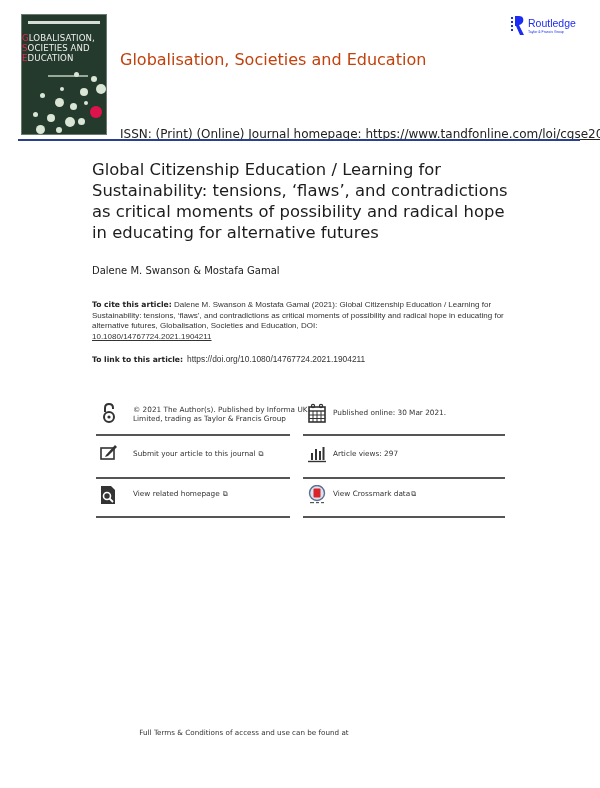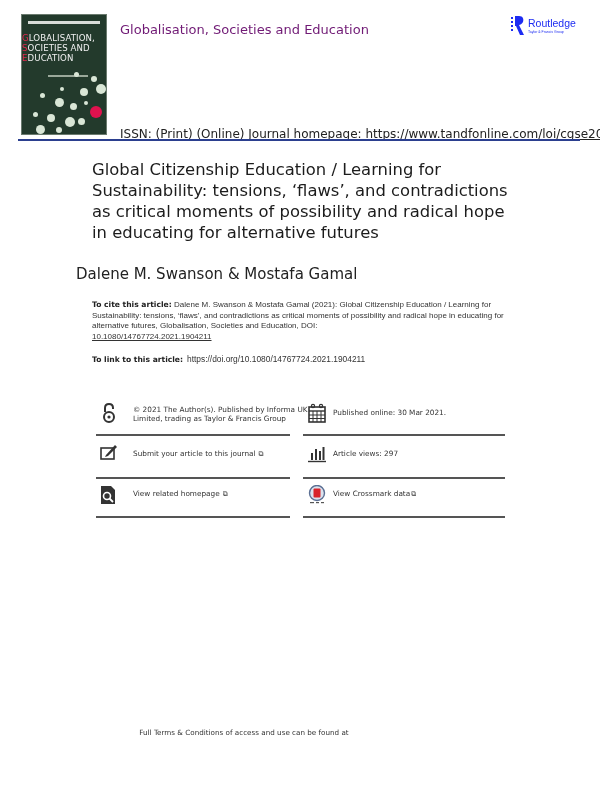--- a/index.html
+++ b/index.html
@@ -15,22 +15,22 @@
     .cover .ctitle {
       position: absolute; left: 0; top: 18px; width: 80px;
       font-family: "DejaVu Sans", sans-serif; font-size: 8.6px; line-height: 10px; color: #f0f0f0; letter-spacing: 0.1px;
     }
     .cover .ctitle .red { color: #e0294f; }
     .cover .dot { position: absolute; border-radius: 50%; background: #d9e6d6; }
     .cover .dot.pink { background: #e0124e; }
     .cover .tinytext { position: absolute; left: 26px; top: 60px; width: 40px; height: 2px; background: #9aa89a; }
 
     .journal-title {
-      position: absolute; left: 120px; top: 22px;
-      font-family: "DejaVu Sans", sans-serif; font-size: 13px; color: #701a75;
+      position: absolute; left: 120px; top: 50px;
+      font-family: "DejaVu Sans", sans-serif; font-size: 16px; color: #c2410c;
     }
     .publisher {
       position: absolute; left: 511px; top: 16px; width: 80px; height: 22px;
     }
     .publisher .r-mark { position: absolute; left: 0; top: 0; width: 14px; height: 20px; }
     .publisher .name {
       position: absolute; left: 17px; top: 1px; font-size: 10.5px; color: #1d2cf2;
       font-family: "Liberation Sans", sans-serif;
     }
     .publisher .sub {
@@ -47,21 +47,21 @@
       position: absolute; left: 18px; top: 139px; width: 562px; height: 2px; background: #2b3f8f;
     }
 
     
     .article-title {
       position: absolute; left: 92px; top: 159px; width: 430px;
       font-family: "DejaVu Sans", sans-serif; font-size: 16.4px; line-height: 21px; color: #1c1c1c;
     }
 
     .authors {
-      position: absolute; left: 76px; top: 265px; font-size: 15px; color: #222;
+      position: absolute; left: 92px; top: 265px; font-size: 10px; color: #222;
     }
 
     .cite {
       position: absolute; left: 92px; top: 300px; width: 420px;
       font-family: "Liberation Sans", sans-serif; font-size: 8px; line-height: 10.5px; color: #333;
     }
     .cite b { font-family: "DejaVu Sans", sans-serif; font-weight: bold; font-size: 7.6px; color: #222; }
     .cite .doi-link { text-decoration: underline; color: #333; }
 
     .link-line {

